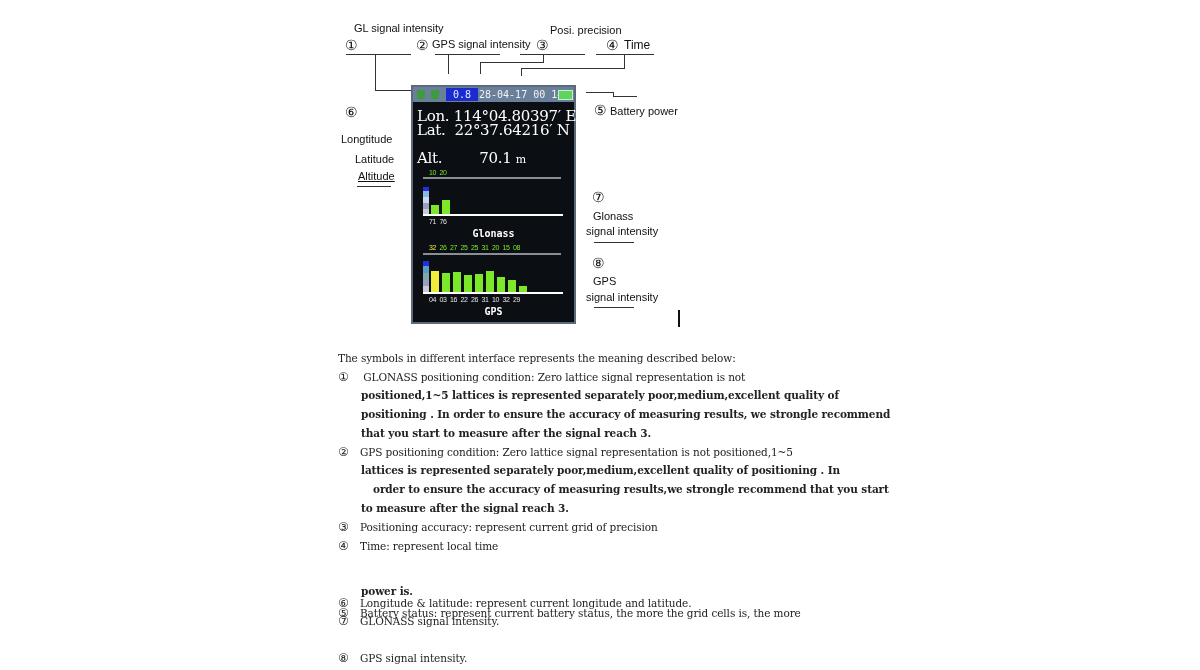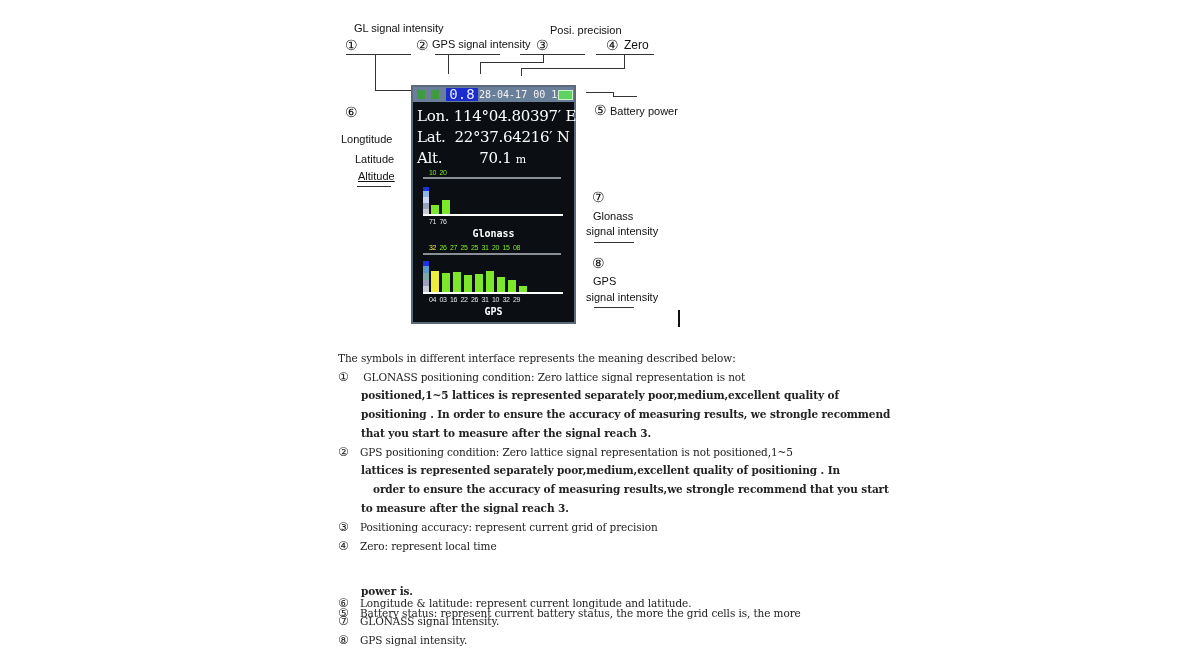--- a/index.html
+++ b/index.html
@@ -6,21 +6,21 @@
   body { width: 1200px; height: 670px; position: relative; overflow: hidden; font-family: "Liberation Sans", sans-serif; color: #111; }
   .abs { position: absolute; }
   .lbl { font-size: 11px; color: #111; white-space: nowrap; }
   .circ { font-size: 14px; line-height: 14px; }
   .line { position: absolute; background: #333; }
 
   
   .screen { position: absolute; left: 411px; top: 85px; width: 165px; height: 239px; background: #0b0e12; border: 2px solid #5a6a7a; box-sizing: border-box; }
   .statusbar { position: absolute; left: 0; top: 0; width: 161px; height: 15px; background: #6a7f9a; }
   .sat-ic { position: absolute; top: 3px; width: 8px; height: 9px; background: #3e9b3e; }
-  .prec { position: absolute; left: 33px; top: 1px; width: 32px; height: 13px; background: #1a2bd0; color: #e8ecff; font-family: "DejaVu Sans Mono", monospace; font-size: 14px; line-height: 13px; text-align: center; }
+  .prec { position: absolute; left: 33px; top: 1px; width: 32px; height: 13px; background: #1a2bd0; color: #e8ecff; font-family: "DejaVu Sans Mono", monospace; font-size: 10px; line-height: 13px; text-align: center; }
   .datetime { position: absolute; left: 66px; top: 1px; color: #f4f4f4; font-family: "DejaVu Sans Mono", monospace; font-size: 10px; line-height: 13px; white-space: nowrap; }
   .battery { position: absolute; left: 145px; top: 3px; width: 13px; height: 8px; background: #5fd35f; border: 1px solid #c8f0c8; }
   .coord { position: absolute; left: 4px; color: #ffffff; font-family: "DejaVu Serif", serif; font-size: 15px; white-space: nowrap; letter-spacing: -0.3px; }
   .chart-line { position: absolute; left: 10px; width: 138px; height: 2px; background: #8a8f96; }
   .chart-base { position: absolute; left: 10px; width: 140px; height: 2px; background: #ffffff; }
   .scale { position: absolute; left: 10px; width: 6px; }
   .bar { position: absolute; width: 8px; }
   .num-row { position: absolute; left: 16px; font-family: "Liberation Sans Narrow", "Liberation Sans", sans-serif; font-size: 7px; white-space: nowrap; letter-spacing: -0.3px; }
   .num-row span { display: inline-block; width: 10.5px; text-align: left; }
   .sys-label { position: absolute; left: 0; width: 161px; text-align: center; color: #ffffff; font-family: "DejaVu Sans Mono", monospace; font-size: 10px; font-weight: bold; }
@@ -33,21 +33,21 @@
 </head>
 <body>
 
 <div class="abs lbl" style="left:354px;top:22px;">GL signal intensity</div>
 <div class="abs circ" style="left:345px;top:38px;">①</div>
 <div class="abs circ" style="left:416px;top:38px;">②</div>
 <div class="abs lbl" style="left:432px;top:38px;">GPS signal intensity</div>
 <div class="abs lbl" style="left:550px;top:24px;">Posi. precision</div>
 <div class="abs circ" style="left:536px;top:38px;">③</div>
 <div class="abs circ" style="left:606px;top:38px;">④</div>
-<div class="abs lbl" style="left:624px;top:38px;font-size:12px;">Zero</div>
+<div class="abs lbl" style="left:624px;top:38px;font-size:12px;">Time</div>
 
 <div class="line" style="left:346px;top:54px;width:65px;height:1px;"></div>
 <div class="line" style="left:375px;top:54px;width:1px;height:36px;"></div>
 <div class="line" style="left:375px;top:90px;width:36px;height:1px;"></div>
 <div class="line" style="left:435px;top:54px;width:65px;height:1px;"></div>
 <div class="line" style="left:448px;top:54px;width:1px;height:20px;"></div>
 <div class="line" style="left:520px;top:54px;width:65px;height:1px;"></div>
 <div class="line" style="left:543px;top:54px;width:1px;height:8px;"></div>
 <div class="line" style="left:480px;top:62px;width:64px;height:1px;"></div>
 <div class="line" style="left:480px;top:62px;width:1px;height:12px;"></div>
@@ -86,21 +86,21 @@
     <div class="sat-ic" style="left:18px;"></div>
     <div class="prec">0.8</div>
     <div class="datetime">28-04-17 00  14</div>
     <div class="battery"></div>
   </div>
 
   <div class="coord" style="top:20px;">
     <span>Lon.</span>
     <span>114°04.80397′ E</span>
   </div>
-  <div class="coord" style="top:41px;">
+  <div class="coord" style="top:34px;">
     <span>Lat.</span>&nbsp;
     <span>22°37.64216′ N</span>
   </div>
   <div class="coord" style="top:62px;text-align:right;">
     <span>Alt.</span>
     <span style="display:inline-block;width:28px;"></span>
     <span>70.1</span>
     <span style="font-size:11px;">m</span>
   </div>
 
@@ -144,18 +144,18 @@
 <div class="desc ind" style="top:389px;">positioned,1~5 lattices is represented separately poor,medium,excellent quality of</div>
 <div class="desc ind" style="top:408px;">positioning . In order to ensure the accuracy of measuring results, we strongle recommend</div>
 <div class="desc ind" style="top:427px;">that you start to measure after the signal reach 3.</div>
 
 <div class="desc" style="top:445px;"><span class="n">②</span><span>GPS positioning condition: Zero lattice signal representation is not positioned,1~5</span></div>
 <div class="desc ind" style="top:464px;">lattices is represented separately poor,medium,excellent quality of positioning . In</div>
 <div class="desc ind" style="top:483px;margin-left:12px;">order to ensure the accuracy of measuring results,we strongle recommend that you start</div>
 <div class="desc ind" style="top:502px;">to measure after the signal reach 3.</div>
 
 <div class="desc" style="top:520px;"><span class="n">③</span><span>Positioning accuracy: represent current grid of precision</span></div>
-<div class="desc" style="top:539px;"><span class="n">④</span><span>Zero: represent local time</span></div>
+<div class="desc" style="top:539px;"><span class="n">④</span><span>Time: represent local time</span></div>
 <div class="desc" style="top:558px;margin-top:48px;"><span class="n">⑤</span><span>Battery status: represent current battery status, the more the grid cells is, the more</span></div>
 <div class="desc ind" style="top:577px;margin-top:8px;">power is.</div>
 <div class="desc" style="top:596px;"><span class="n">⑥</span><span>Longitude &amp; latitude: represent current longitude and latitude.</span></div>
 <div class="desc" style="top:614px;"><span class="n">⑦</span><span>GLONASS signal intensity.</span></div>
-<div class="desc" style="top:633px;"><span class="n">⑧</span><span>GPS signal intensity.</span></div>
+<div class="desc" style="top:651px;"><span class="n">⑧</span><span>GPS signal intensity.</span></div>
 
 </body></html>

